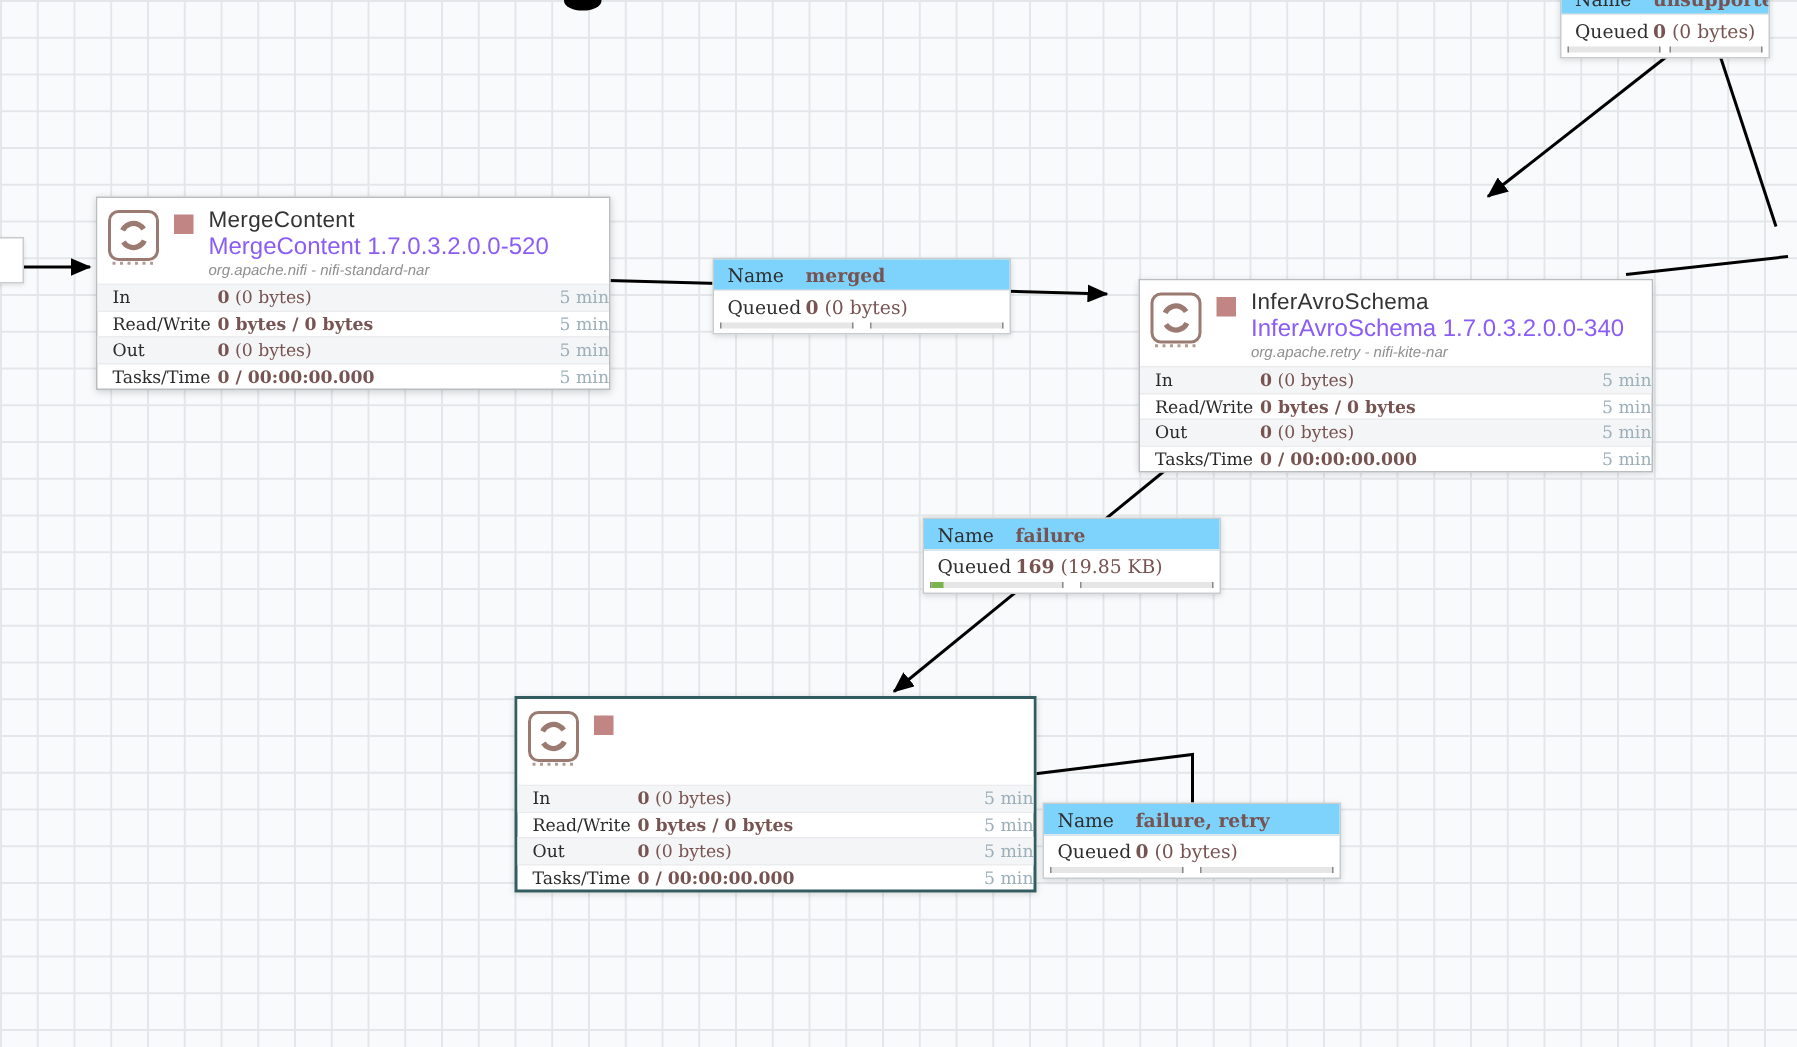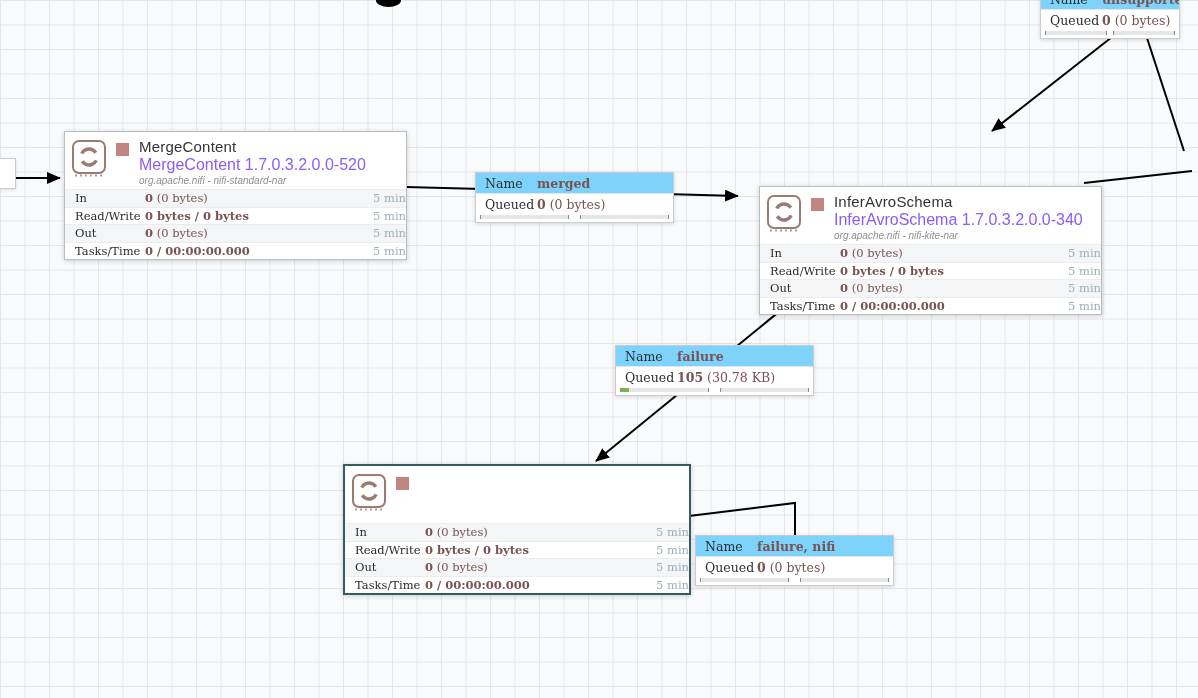--- a/index.html
+++ b/index.html
@@ -122,21 +122,21 @@
     <div class="p-header">
       <svg class="p-icon" width="36" height="38" viewBox="0 0 36 38">
         <rect x="2" y="2" width="32" height="32" rx="6" fill="#fff" stroke="#9b7a72" stroke-width="2"></rect>
         <circle cx="18" cy="18" r="8" fill="none" stroke="#9b7a72" stroke-width="3.5" stroke-dasharray="17 8" transform="rotate(25 18 18)"></circle>
         <line x1="4" y1="36.5" x2="32" y2="36.5" stroke="#b59a93" stroke-width="2" stroke-dasharray="2 3"></line>
       </svg>
       <div class="p-status"></div>
       <div class="p-titles">
         <div class="p-title">InferAvroSchema</div>
         <div class="p-version">InferAvroSchema 1.7.0.3.2.0.0-340</div>
-        <div class="p-bundle">org.apache.nifi - nifi-kite-nar</div>
+        <div class="p-bundle">org.apache.retry - nifi-kite-nar</div>
       </div>
     </div>
     <div class="p-row shade">
       <span class="p-label">In</span>
       <span class="p-value"><span class="v-bold">0</span><span> (0 bytes)</span></span>
       <span class="p-period">5 min</span>
     </div>
     <div class="p-row">
       <span class="p-label">Read/Write</span>
       <span class="p-value"><span class="v-bold">0 bytes / 0 bytes</span><span></span></span>
@@ -200,34 +200,34 @@
     </div>
   </div>
 
   <div class="conn-label" style="left:615px;top:345px;">
     <div class="c-row name">
       <span class="c-key">Name</span>
       <span class="c-val v-bold">failure</span>
     </div>
     <div class="c-row">
       <span class="c-key">Queued</span>
-      <span class="c-val"><span class="v-bold">105</span><span> (30.78 KB)</span></span>
+      <span class="c-val"><span class="v-bold">169</span><span> (19.85 KB)</span></span>
     </div>
     <div class="c-bars">
       <div class="bar">
           <div class="fill" style="width:8px;"></div>
         </div>
       <div class="bar"></div>
     </div>
   </div>
 
   <div class="conn-label" style="left:695px;top:535px;">
     <div class="c-row name">
       <span class="c-key">Name</span>
-      <span class="c-val v-bold">failure, nifi</span>
+      <span class="c-val v-bold">failure, retry</span>
     </div>
     <div class="c-row">
       <span class="c-key">Queued</span>
       <span class="c-val"><span class="v-bold">0</span><span> (0 bytes)</span></span>
     </div>
     <div class="c-bars">
       <div class="bar"></div>
       <div class="bar"></div>
     </div>
   </div>

